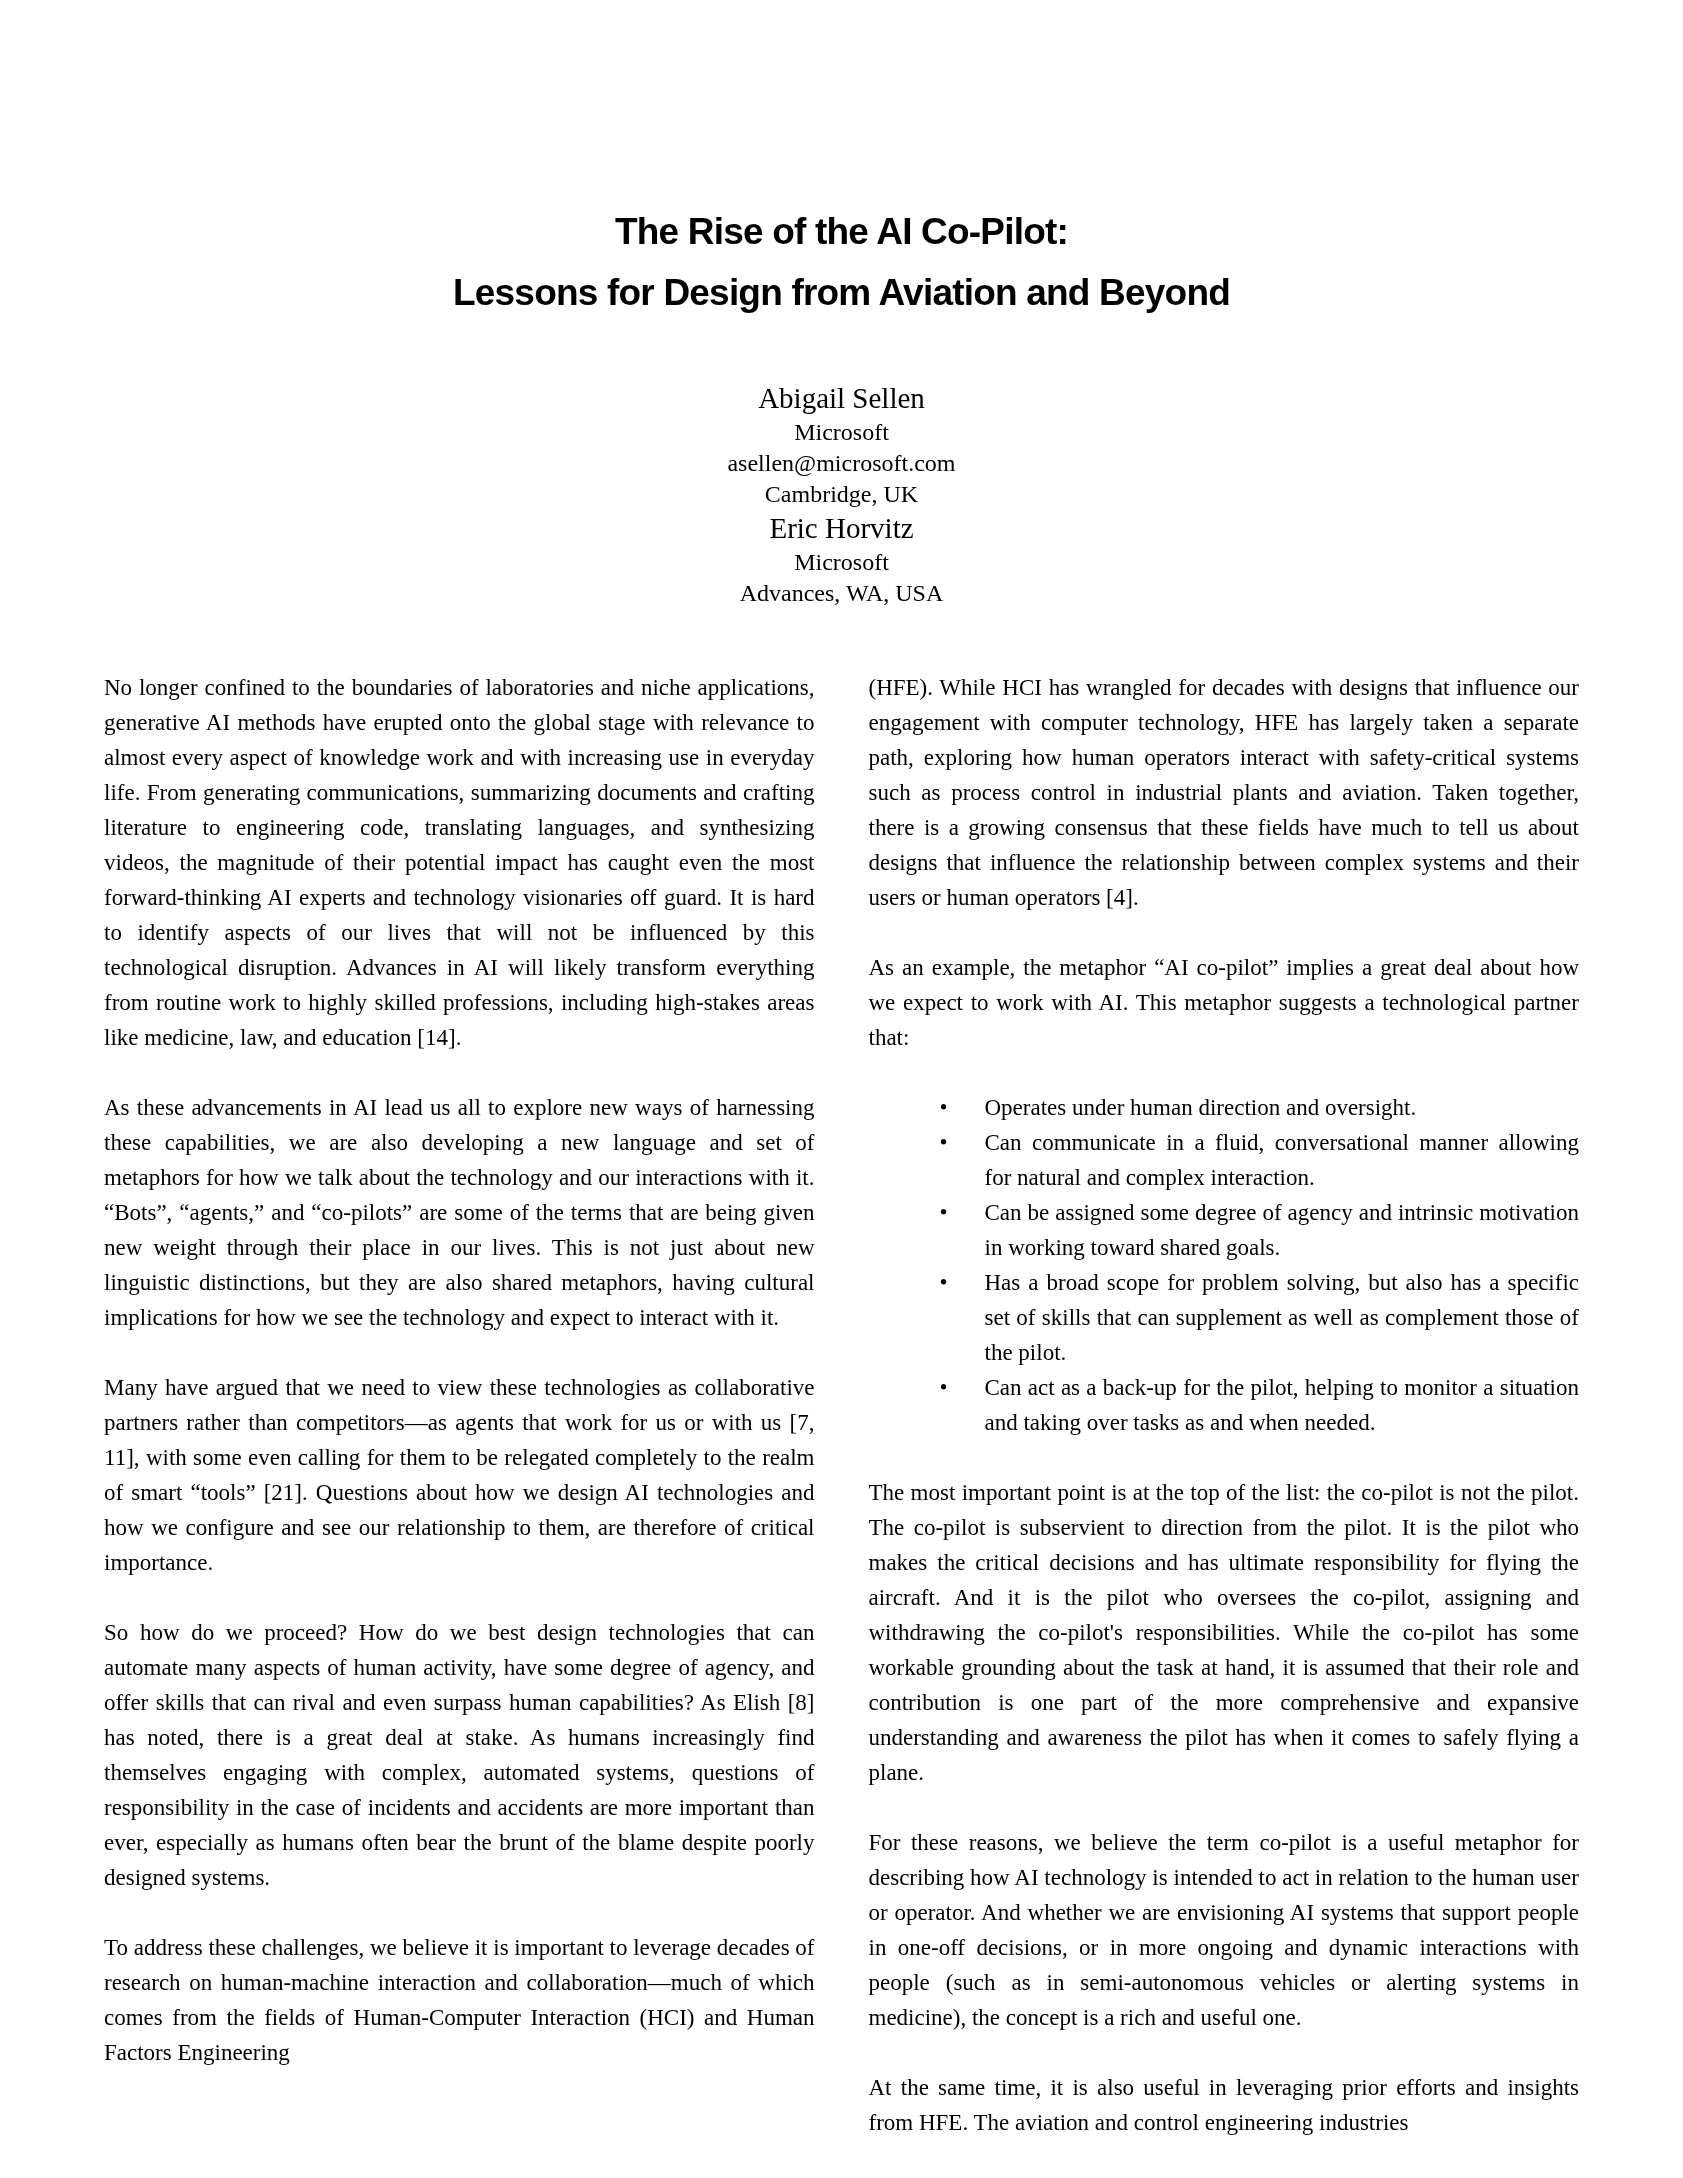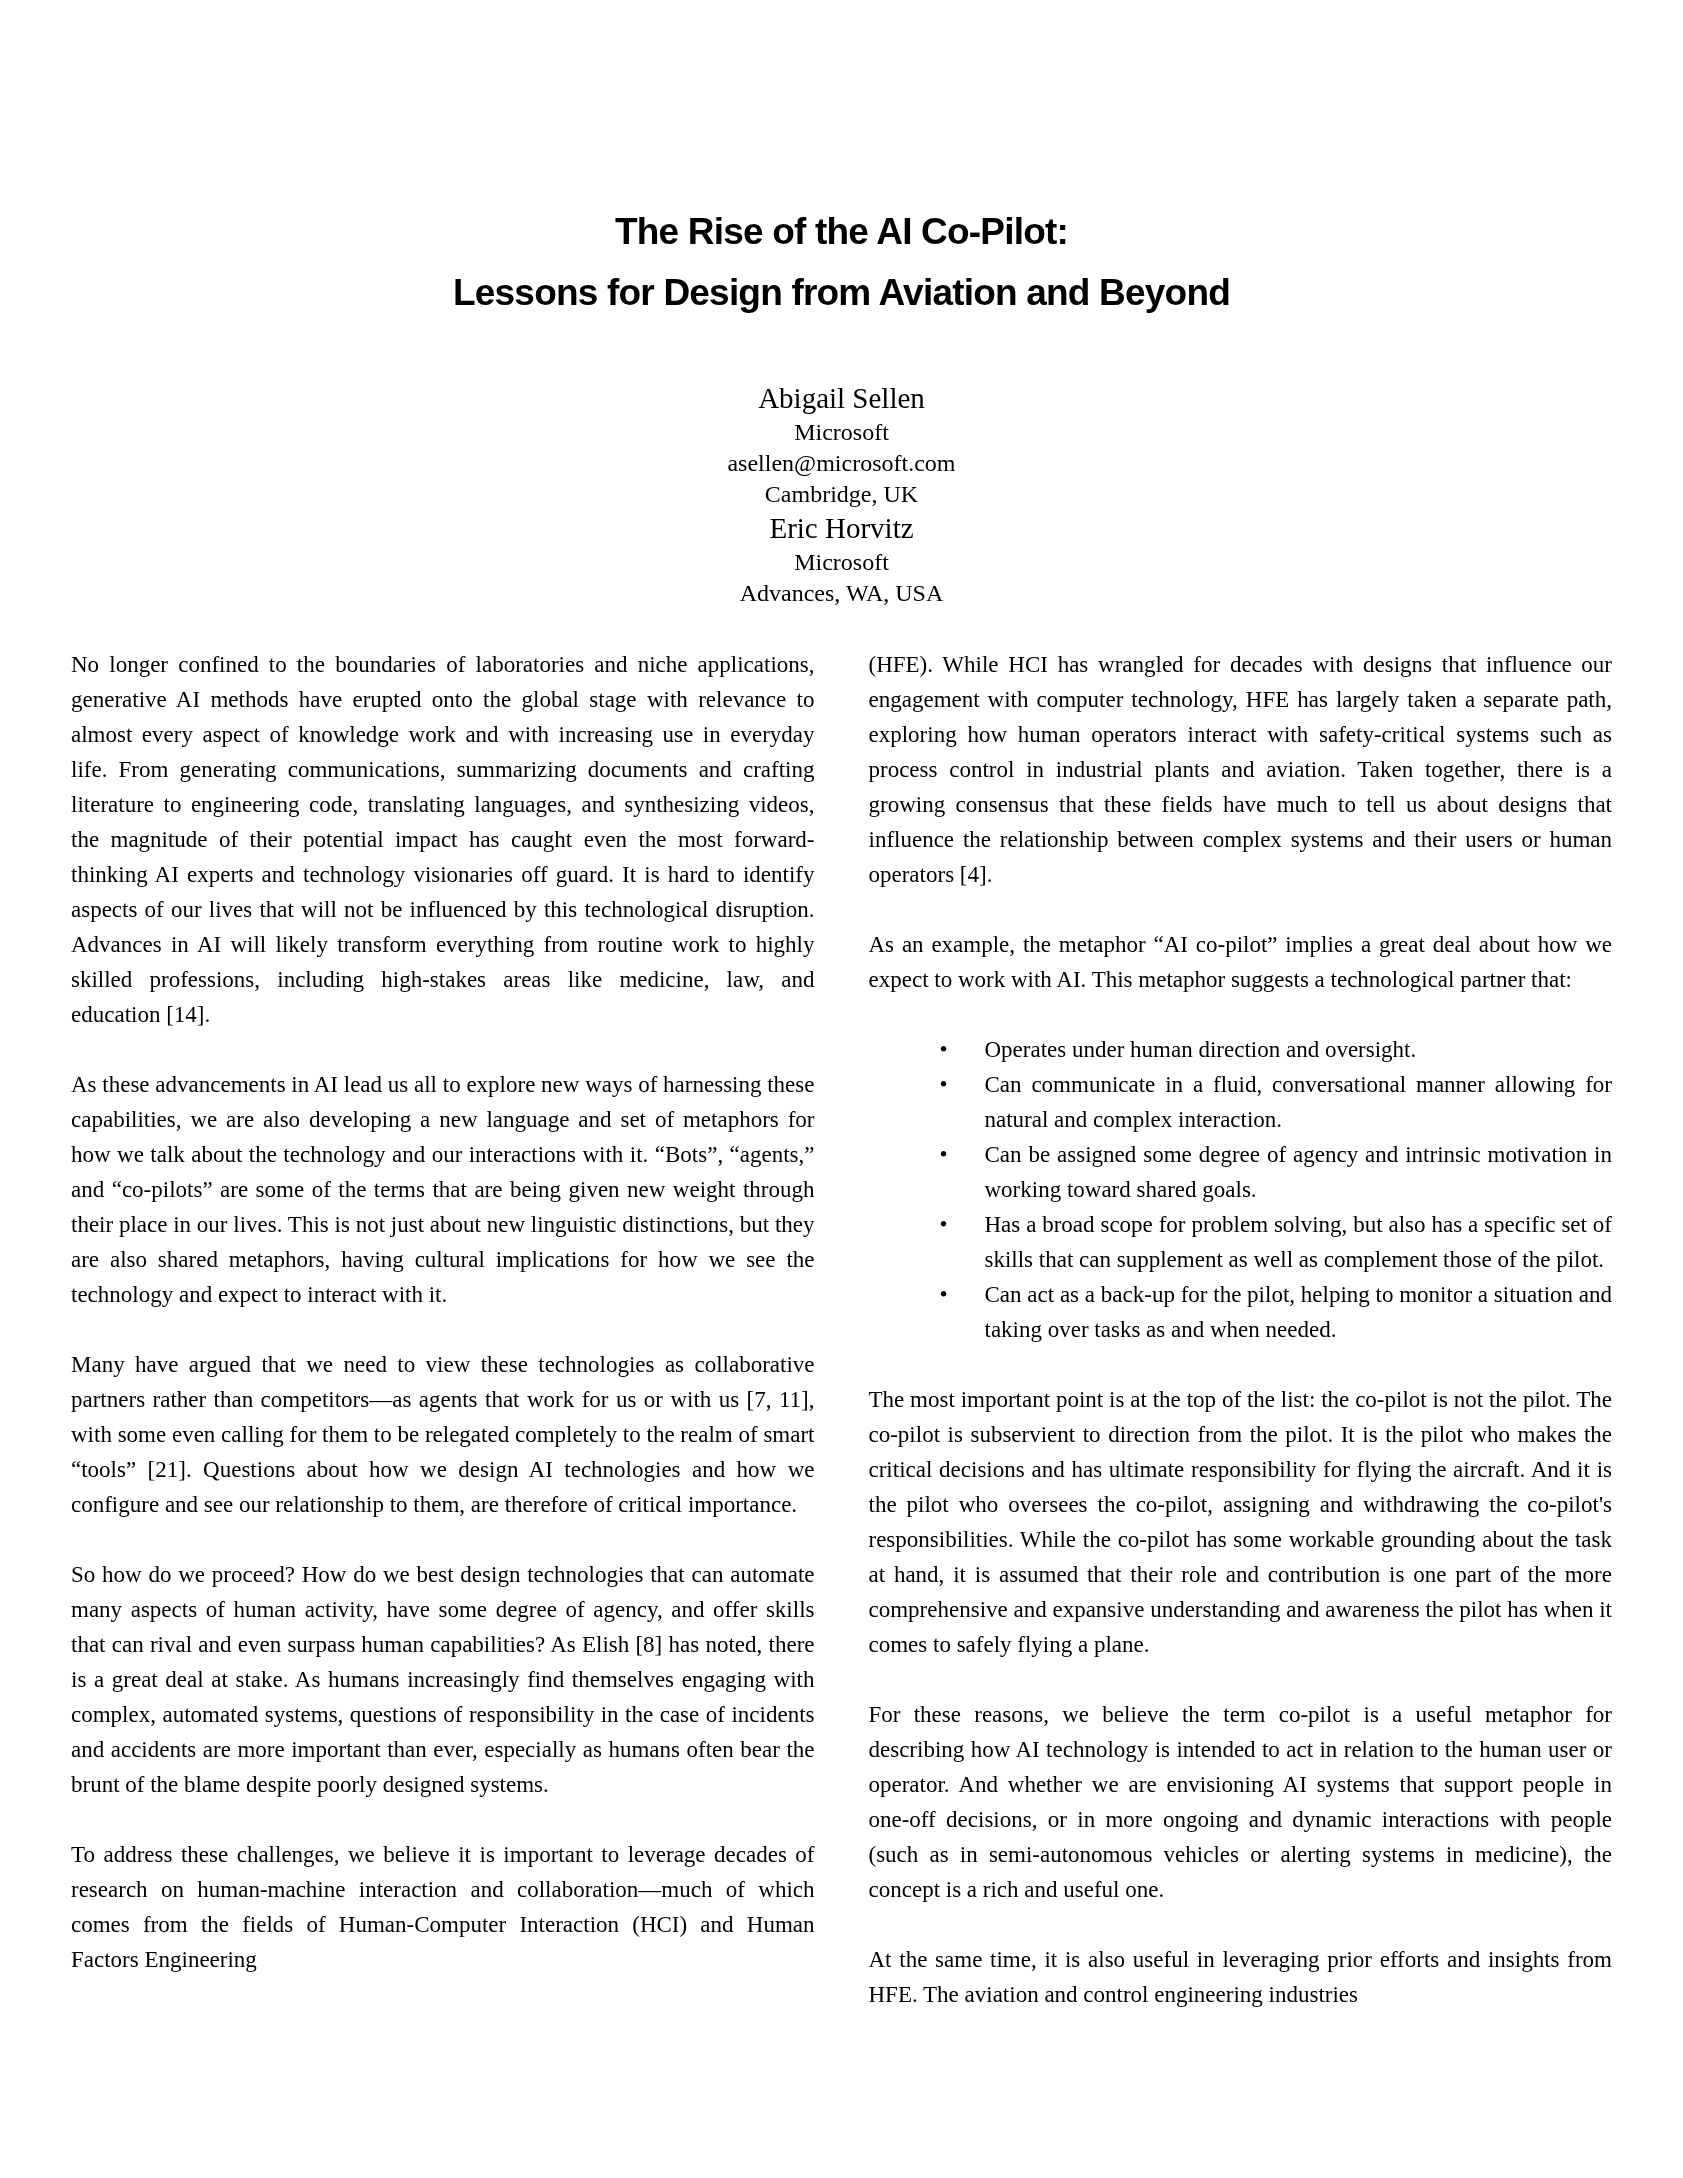--- a/index.html
+++ b/index.html
@@ -11,21 +11,21 @@
   body {
     width: 1683px;
     height: 2178px;
     position: relative;
     font-family: "Liberation Serif", serif;
   }
   .page {
     box-sizing: border-box;
     width: 1683px;
     height: 2178px;
-    padding: 0 71px;
+    padding: 0 104px;
     overflow: hidden;
   }
   
   .title-block {
     padding-top: 201px;
     text-align: center;
   }
   .title {
     margin: 0;
     font-family: "Liberation Sans", sans-serif;
@@ -52,21 +52,21 @@
     line-height: 37px;
   }
   .author-line {
     font-size: 24px;
     line-height: 31px;
   }
   
   .columns {
     display: flex;
     gap: 54px;
-    margin-top: 38px;
+    margin-top: 61px;
   }
   .col {
     flex: 1 1 50%;
     min-width: 0;
   }
   .col p {
     margin: 0 0 35px 0;
     font-size: 23px;
     line-height: 35px;
     text-align: justify;

